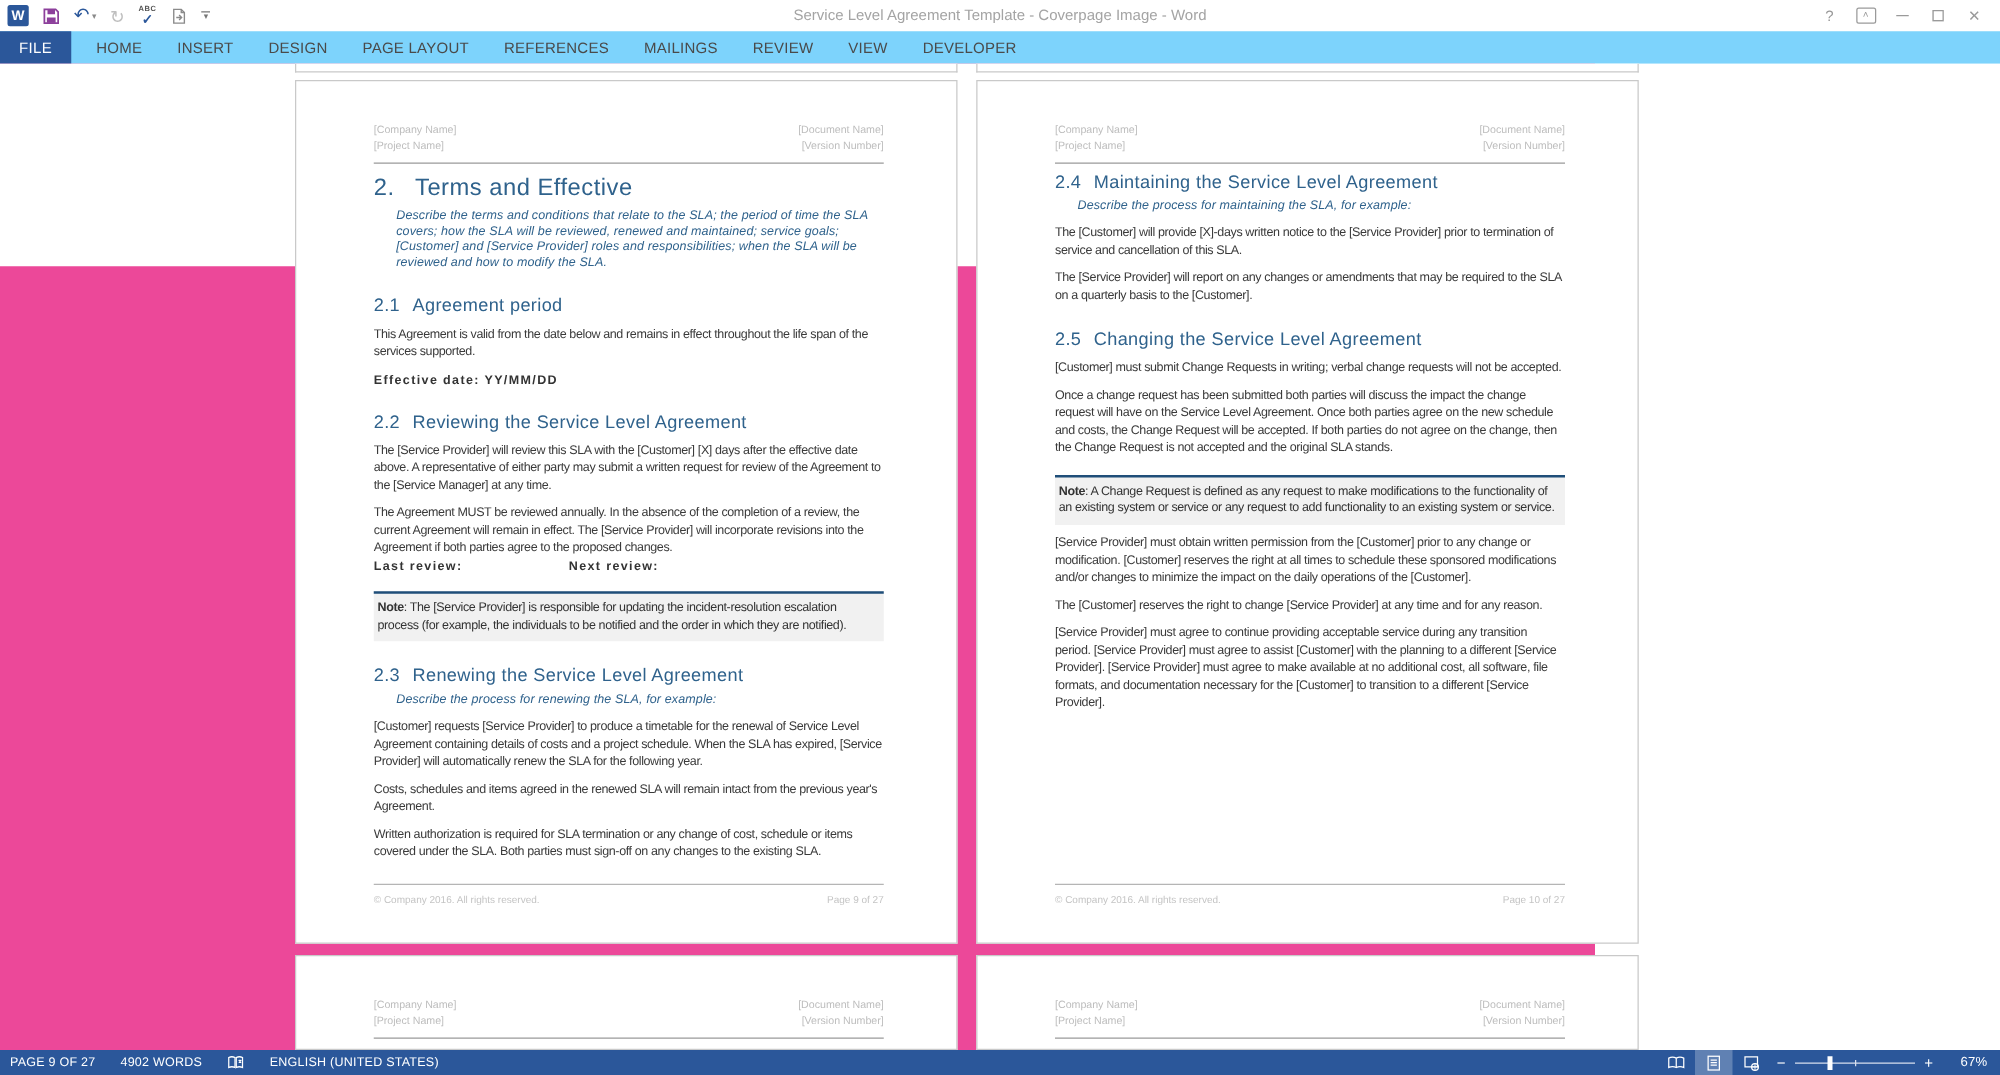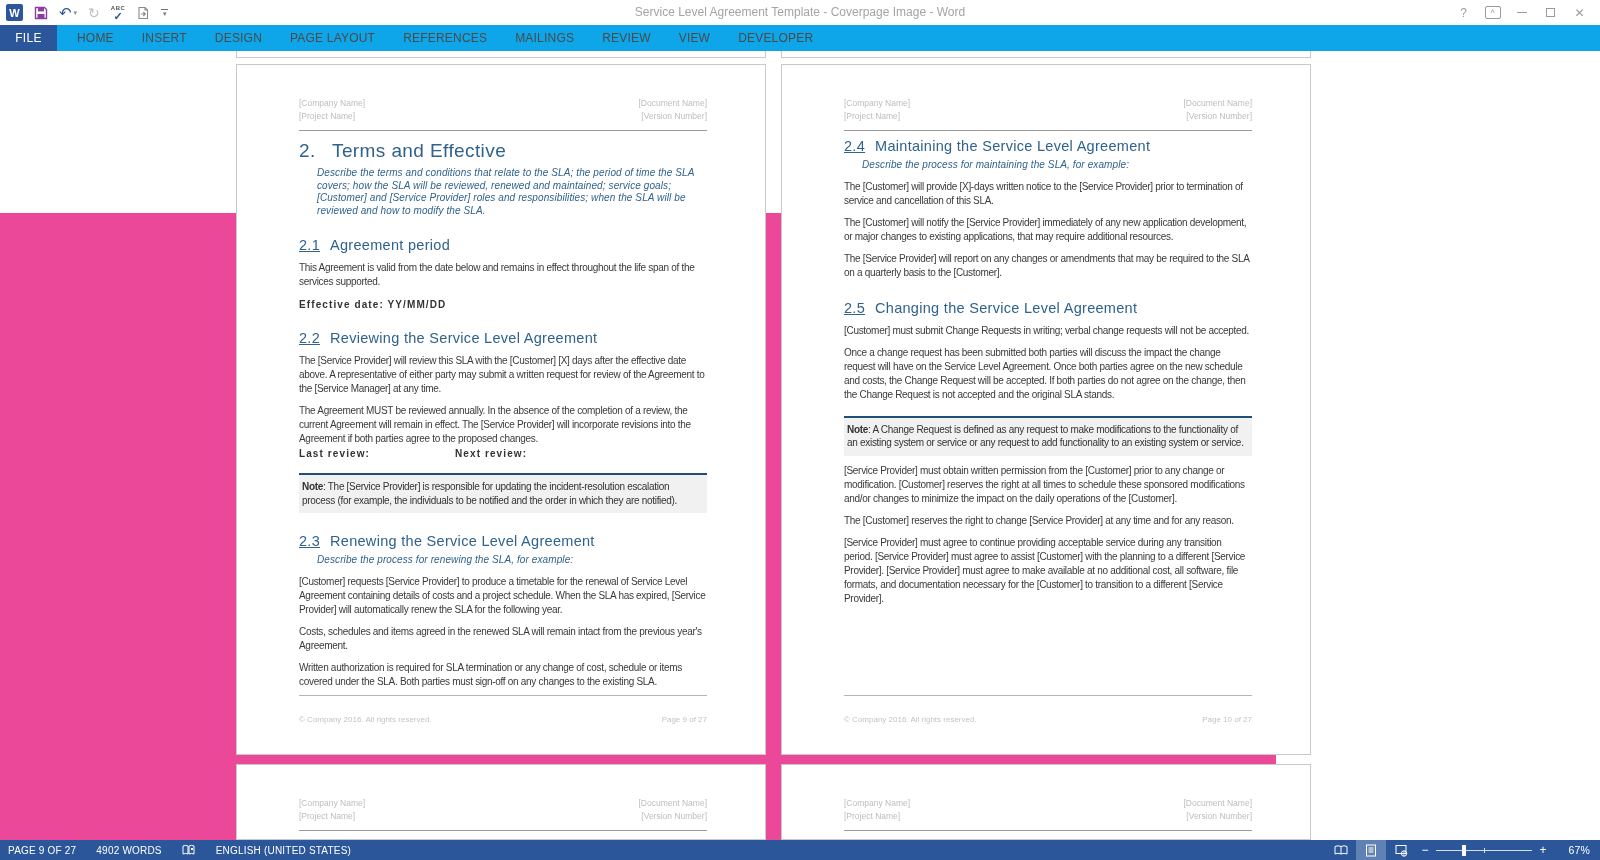--- a/index.html
+++ b/index.html
@@ -26,21 +26,21 @@
   .win-title{position:absolute;top:0;left:0;width:100%;height:25px;text-align:center;
     line-height:25px;font-size:12px;color:#a4a4a4;pointer-events:none;}
   .win-controls{position:absolute;top:0;right:6px;height:25px;display:flex;align-items:center;gap:0;}
   .win-btn{width:29px;height:25px;display:flex;align-items:center;justify-content:center;color:#9a9a9a;font-size:12px;}
   .ribbon-opt{width:14px;height:11px;border:1px solid #9a9a9a;border-radius:2px;display:flex;align-items:flex-start;justify-content:center;font-size:8px;line-height:9px;color:#9a9a9a;}
   .min-glyph{width:10px;height:1px;background:#9a9a9a;}
   .restore-glyph{position:relative;width:9px;height:9px;}
   .restore-glyph:before{content:"";position:absolute;top:0;right:0;width:7px;height:7px;border:1px solid #9a9a9a;}
   .restore-glyph:after{content:"";position:absolute;bottom:0;left:0;width:7px;height:7px;border:1px solid #9a9a9a;background:#fff;}
   
-  .tabrow{position:absolute;top:25px;left:0;width:1600px;height:26px;background:#0ea5e9;display:flex;align-items:stretch;}
+  .tabrow{position:absolute;top:25px;left:0;width:1600px;height:26px;background:#7dd3fc;display:flex;align-items:stretch;}
   .file-tab{width:57px;background:#2B579A;color:#fff;font-size:12px;display:flex;align-items:center;justify-content:center;letter-spacing:.3px;}
   .tabs{display:flex;margin-left:6px;}
   .tab{padding:0 14px;display:flex;align-items:center;font-size:12px;color:#4a4a4a;letter-spacing:.2px;white-space:nowrap;}
   .account{position:absolute;right:8px;top:25px;height:26px;display:flex;align-items:center;gap:7px;margin-top:40px;}
   .account-name{font-size:12px;color:#444;}
   .account-caret{font-size:7px;color:#666;}
   .avatar{width:22px;height:22px;background:#1C3E66;color:#fff;font-size:13px;display:flex;align-items:center;justify-content:center;}
   
   .canvas{position:absolute;top:51px;left:0;width:1276px;height:789px;background:#ec4899;}
   .canvas-white{position:absolute;top:0;left:0;width:1600px;height:162px;background:#fff;}
@@ -48,26 +48,26 @@
   .sliver.l{left:236px}.sliver.r{left:781px}
   .page{position:absolute;width:530px;background:#fff;border:1px solid #c9c9c9;box-sizing:border-box;}
   .page.main{top:13px;height:691px;}
   .page.partial{top:713px;height:76px;overflow:hidden;}
   .page.pl{left:236px}.page.pr{left:781px}
   .pg-header{margin:32px 58px 0 62px;padding-bottom:7px;border-bottom:1px solid #9a9a9a;
     display:flex;justify-content:space-between;font-size:8.5px;line-height:13px;color:#bdbdbd;}
   .pg-header .hr{text-align:right;}
   .pg-content{margin:0 58px 0 62px;}
   .pg-footer{position:absolute;left:62px;right:58px;bottom:30px;border-top:1px solid #b5b5b5;
-    padding-top:19px;display:flex;justify-content:space-between;font-size:8px;color:#c4c4c4;}
+    padding-top:7px;display:flex;justify-content:space-between;font-size:8px;color:#c4c4c4;}
   
   .h1{margin-top:9px;display:flex;font-size:19px;letter-spacing:.4px;color:#2F628C;}
   .h1 .num{width:33px;flex:none;}
   .h2{margin-top:20px;display:flex;font-size:14.5px;letter-spacing:.3px;color:#2F628C;}
-  .h2 .num{width:31px;flex:none;text-decoration:underline;}
+  .h2 .num{width:31px;flex:none;}
   .h2.first{margin-top:7px;}
   .guide{margin:5px 6px 0 18px;font-style:italic;color:#2F628C;font-size:10px;line-height:12.5px;letter-spacing:.1px;}
   .p{margin-top:8px;font-size:10px;line-height:14px;color:#3a3a3a;letter-spacing:-0.3px;}
   .boldline{margin-top:10px;font-size:10px;font-weight:bold;color:#333;letter-spacing:1.1px;}
   .boldrow{margin-top:2px;display:flex;font-size:10px;font-weight:bold;color:#333;letter-spacing:1.1px;}
   .boldrow .c1{width:156px;flex:none;}
   .note{margin-top:14px;background:#F1F1F1;border-top:2px solid #1F4E79;padding:5px 6px 6px 3px;
     font-size:10px;line-height:13.5px;color:#333;letter-spacing:-0.3px;}
   
   .statusbar{position:absolute;left:0;bottom:0;width:1600px;height:20px;background:#2B579A;color:#fff;
@@ -228,21 +228,20 @@
         <div>[Version Number]</div>
       </div>
     </div>
     <div class="pg-content">
         <div class="h2 first">
           <span class="num">2.4</span>
           <span>Maintaining the Service Level Agreement</span>
         </div>
         <div class="guide">Describe the process for maintaining the SLA, for example:</div>
         <div class="p">The [Customer] will provide [X]-days written notice to the [Service Provider] prior to termination of service and cancellation of this SLA.</div>
-        <div class="p">The [Customer] will notify the [Service Provider] immediately of any new application development, or major changes to existing applications, that may require additional resources.</div>
         <div class="p">The [Service Provider] will report on any changes or amendments that may be required to the SLA on a quarterly basis to the [Customer].</div>
         <div class="h2">
           <span class="num">2.5</span>
           <span>Changing the Service Level Agreement</span>
         </div>
         <div class="p">[Customer] must submit Change Requests in writing; verbal change requests will not be accepted.</div>
         <div class="p">Once a change request has been submitted both parties will discuss the impact the change request will have on the Service Level Agreement.  Once both parties agree on the new schedule and costs, the Change Request will be accepted. If both parties do not agree on the change, then the Change Request is not accepted and the original SLA stands.</div>
         <div class="note"><b>Note</b><span>: A Change Request is defined as any request to make modifications to the functionality of an existing system or service or any request to add functionality to an existing system or service.</span></div>
         <div class="p">[Service Provider] must obtain written permission from the [Customer] prior to any change or modification. [Customer] reserves the right at all times to schedule these sponsored modifications and/or changes to minimize the impact on the daily operations of the [Customer].</div>
         <div class="p">The [Customer] reserves the right to change [Service Provider] at any time and for any reason.</div>

